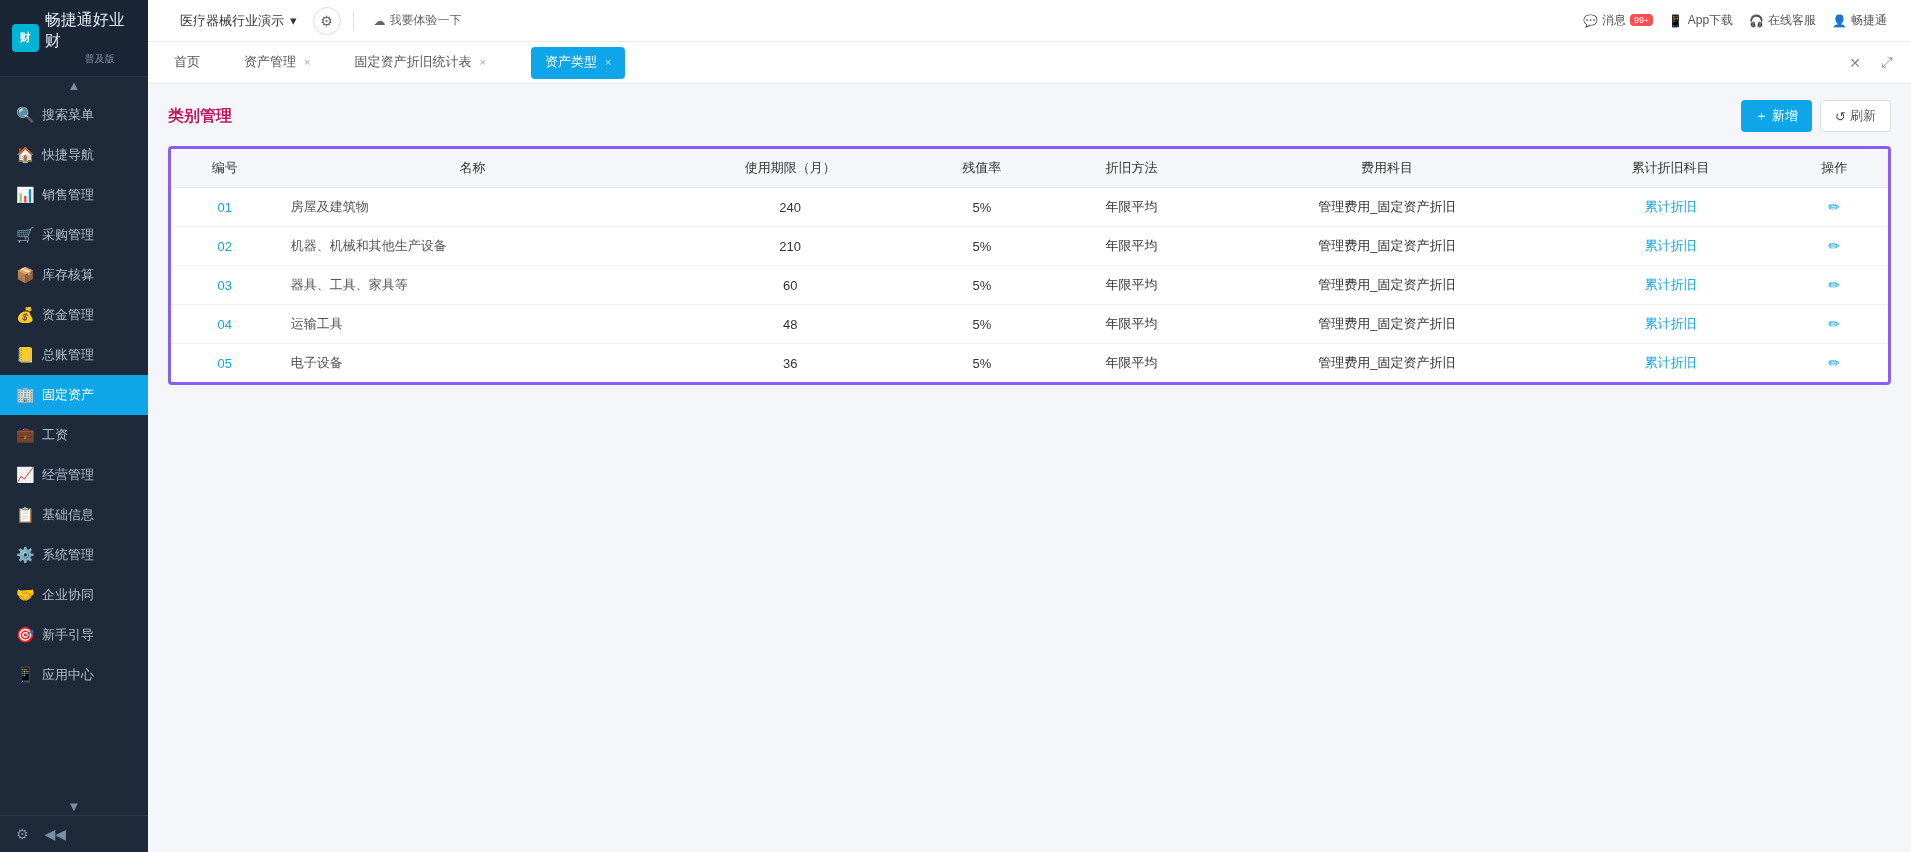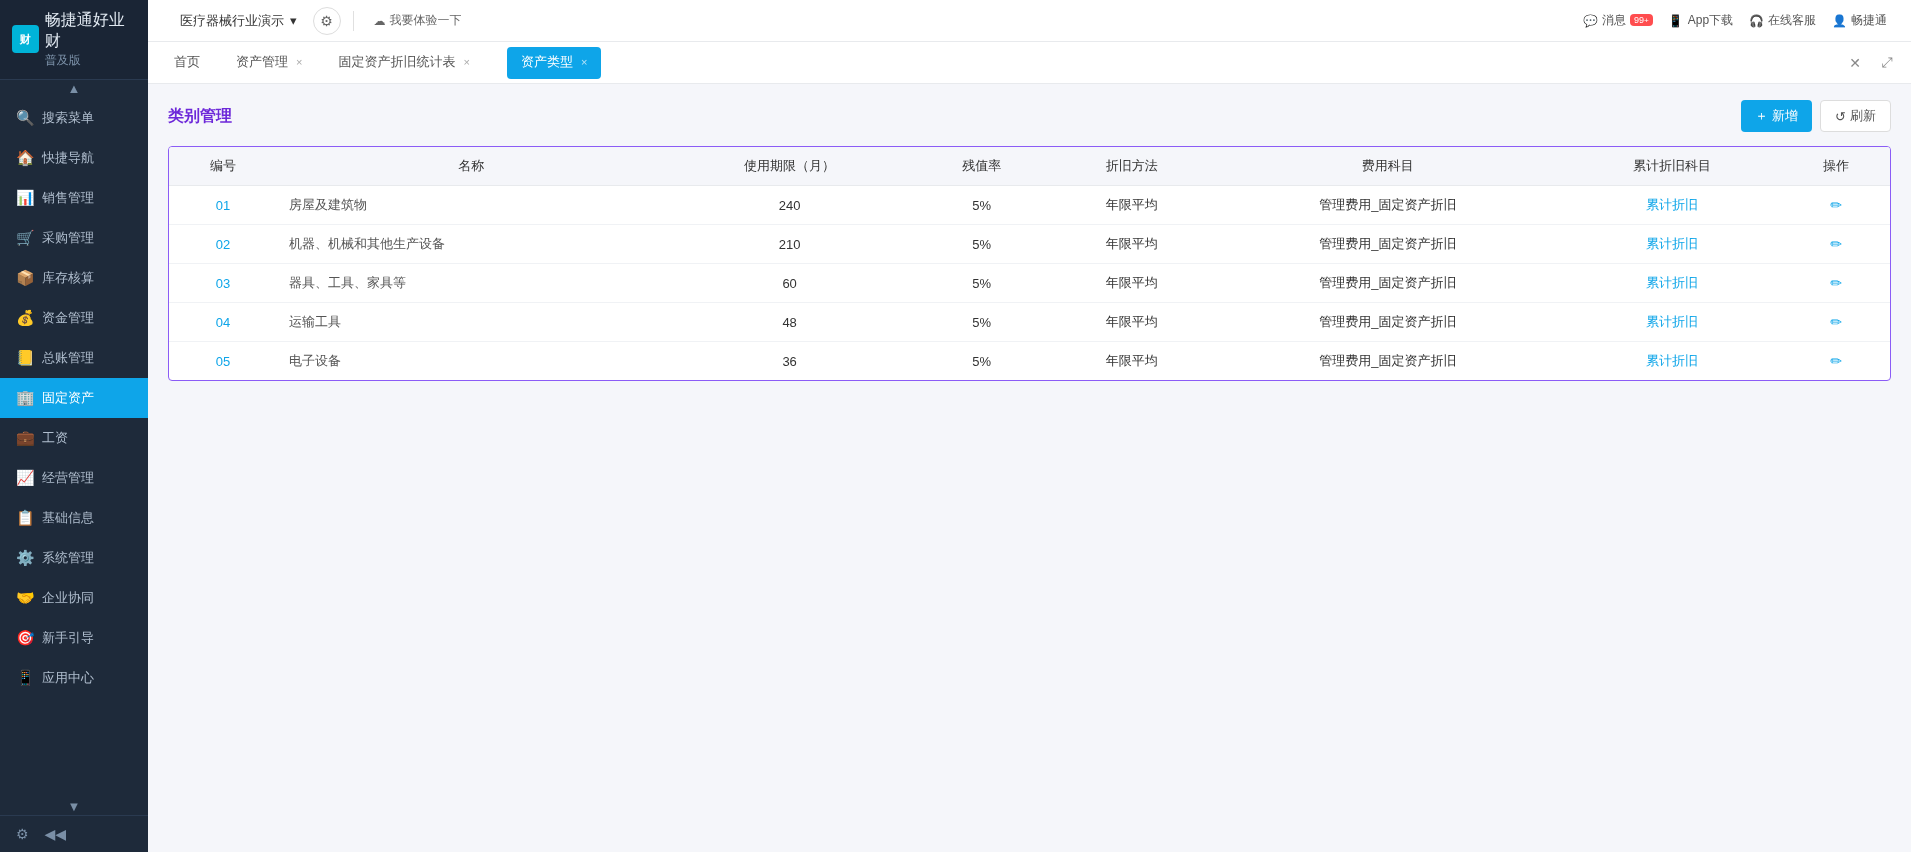--- a/index.html
+++ b/index.html
@@ -25,21 +25,21 @@
     }
     .sidebar-logo-icon {
       width: 28px;
       height: 28px;
       background: #00b4d8;
       border-radius: 4px;
       display: flex; align-items: center; justify-content: center;
       color: white; font-size: 11px; font-weight: bold;
     }
     .sidebar-logo-text { font-size: 16px; color: #e0e8f0; line-height: 1.3; }
-    .sidebar-logo-sub { font-size: 12px; color: #7a8fa6; }
+    .sidebar-logo-sub { font-size: 10px; color: #7a8fa6; margin-left: 40px; }
     .sidebar-scroll {
       flex: 1;
       overflow-y: auto;
       overflow-x: hidden;
     }
     .sidebar-scroll::-webkit-scrollbar { width: 4px; }
     .sidebar-scroll::-webkit-scrollbar-thumb { background: #3a4a5a; border-radius: 2px; }
     .sidebar-item {
       display: flex;
       align-items: center;
@@ -133,21 +133,21 @@
     .badge-plus { font-size: 8px; }
 
     
     .tabbar {
       background: white;
       height: 42px;
       display: flex;
       align-items: center;
       padding: 0 12px;
       border-bottom: 1px solid #e8eaed;
-      gap: 8px;
+      gap: 16px;
       flex-shrink: 0;
     }
     .tab {
       display: flex;
       align-items: center;
       gap: 6px;
       padding: 8px 14px;
       font-size: 13px;
       color: #555;
       cursor: pointer;
@@ -191,21 +191,21 @@
     
     .page-header {
       display: flex;
       align-items: center;
       justify-content: space-between;
       margin-bottom: 14px;
     }
     .page-title {
       font-size: 16px;
       font-weight: bold;
-      color: #6d28d9;
+      color: #be185d;
     }
     .page-actions {
       display: flex;
       gap: 8px;
     }
     .btn-primary {
       background: #0ea5e9;
       color: white;
       border: none;
       padding: 6px 14px;
@@ -223,21 +223,21 @@
       cursor: pointer;
       font-size: 13px;
       display: flex; align-items: center; gap: 4px;
     }
 
     
     .table-wrapper {
       background: white;
       border-radius: 4px;
       overflow: hidden;
-      border: 1px solid #8b5cf6;
+      border: 3px solid #8b5cf6;
     }
     table {
       width: 100%;
       border-collapse: collapse;
     }
     thead tr {
       background: #f5f6fa;
     }
     thead th {
       padding: 10px 12px;

